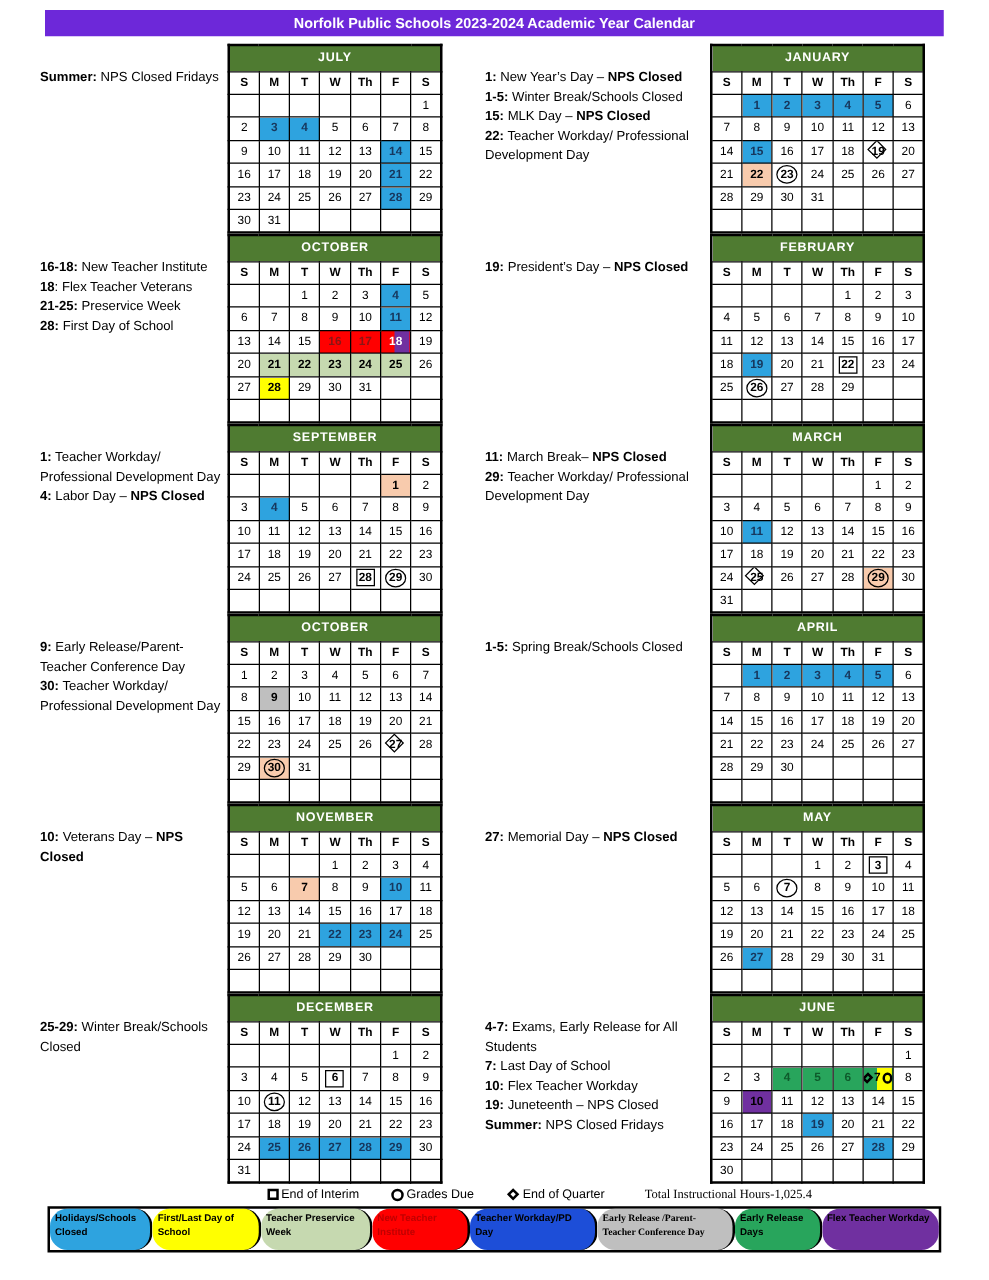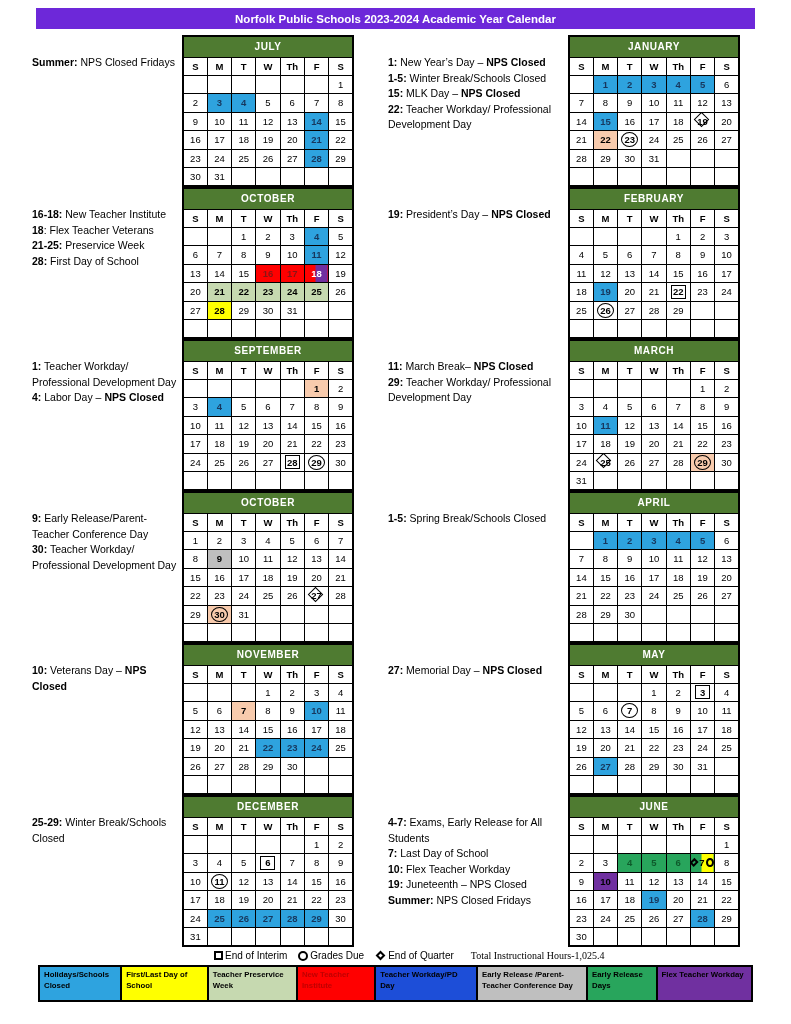--- a/index.html
+++ b/index.html
@@ -49,30 +49,30 @@
   .mk-diamond { position: relative; display: inline-flex; align-items: center; justify-content: center; width: 100%; height: 16px; }
   .mk-diamond i { position: absolute; width: 11px; height: 11px; border: 1.6px solid #000; transform: rotate(45deg); left: 50%; top: 50%; margin: -7px 0 0 -7px; }
   .mk-diamond .n { position: relative; }
 
   .mini-d { width: 7px; height: 7px; border: 2px solid #000; transform: rotate(45deg); display: inline-block; margin-right: 2px; }
   .mini-c { width: 9px; height: 9px; border: 2px solid #000; border-radius: 50%; display: inline-block; margin-left: 2px; }
   .cellflex { display: inline-flex; align-items: center; justify-content: center; width: 100%; }
 
   .symbols-row {
     margin: 1px 0 0 214px; height: 15px; display: flex; align-items: center;
-    font-size: 10px; gap: 1px;
+    font-size: 10px; gap: 16px;
   }
   .symbols-row .item { display: inline-flex; align-items: center; gap: 2px; margin-right: 10px; }
   .sym-square { width: 9px; height: 9px; border: 2.2px solid #000; display: inline-block; }
   .sym-circle { width: 10px; height: 10px; border: 2.2px solid #000; border-radius: 50%; display: inline-block; }
   .sym-diamond { width: 7px; height: 7px; border: 2.4px solid #000; transform: rotate(45deg); display: inline-block; margin: 0 2px; }
   .total-hours { margin-left: 6px; font-family: Liberation Serif, serif; }
 
   .legend { margin: 2px 38px 0 38px; display: flex; border: 2px solid #000; height: 37px; }
-  .legend .cell { border-right: 2px solid #000; padding: 3px 4px 0 4px; font-size: 7.8px; font-weight: bold; line-height: 1.35; }
+  .legend .cell { border-right: 2px solid #000; padding: 3px 4px 0 4px; font-size: 7.8px; font-weight: bold; line-height: 1.35; border-radius: 14px; }
   .legend .cell:last-child { border-right: none; }
 </style>
 </head>
 <body>
 
 <div class="title-bar">Norfolk Public Schools 2023-2024 Academic Year Calendar</div>
 
 <div class="grid" id="grid">
     <div class="note">
       <div class="note-line"><b>Summer:</b><span> NPS Closed Fridays</span></div>
@@ -1145,16 +1145,16 @@
     </span>
     <span class="total-hours" id="total-hours">Total Instructional Hours-1,025.4</span>
 </div>
 
 <div class="legend" id="legend">
     <div class="cell" style="background: rgb(46, 163, 223); flex: 114 0 0px;">Holidays/Schools Closed</div>
     <div class="cell" style="background: rgb(255, 255, 0); flex: 121 0 0px;">First/Last Day of School</div>
     <div class="cell" style="background: rgb(198, 217, 176); flex: 125 0 0px;">Teacher Preservice Week</div>
     <div class="cell" style="background: rgb(255, 0, 0); flex: 108 0 0px; color: rgb(192, 0, 0);">New Teacher Institute</div>
     <div class="cell" style="background: #1d4ed8; flex: 145 0 0px;">Teacher Workday/PD Day</div>
-    <div class="cell" style="background: rgb(191, 191, 191); flex: 158 0 0px;">Early Release /Parent-Teacher Conference Day</div>
+    <div class="cell" style="background: rgb(191, 191, 191); flex: 158 0 0px; font-family: Liberation Serif, serif;">Early Release /Parent-Teacher Conference Day</div>
     <div class="cell" style="background: rgb(40, 165, 92); flex: 94 0 0px;">Early Release Days</div>
     <div class="cell" style="background: rgb(112, 48, 160); flex: 135 0 0px;">Flex Teacher Workday</div>
   </div>
 
 </body></html>

